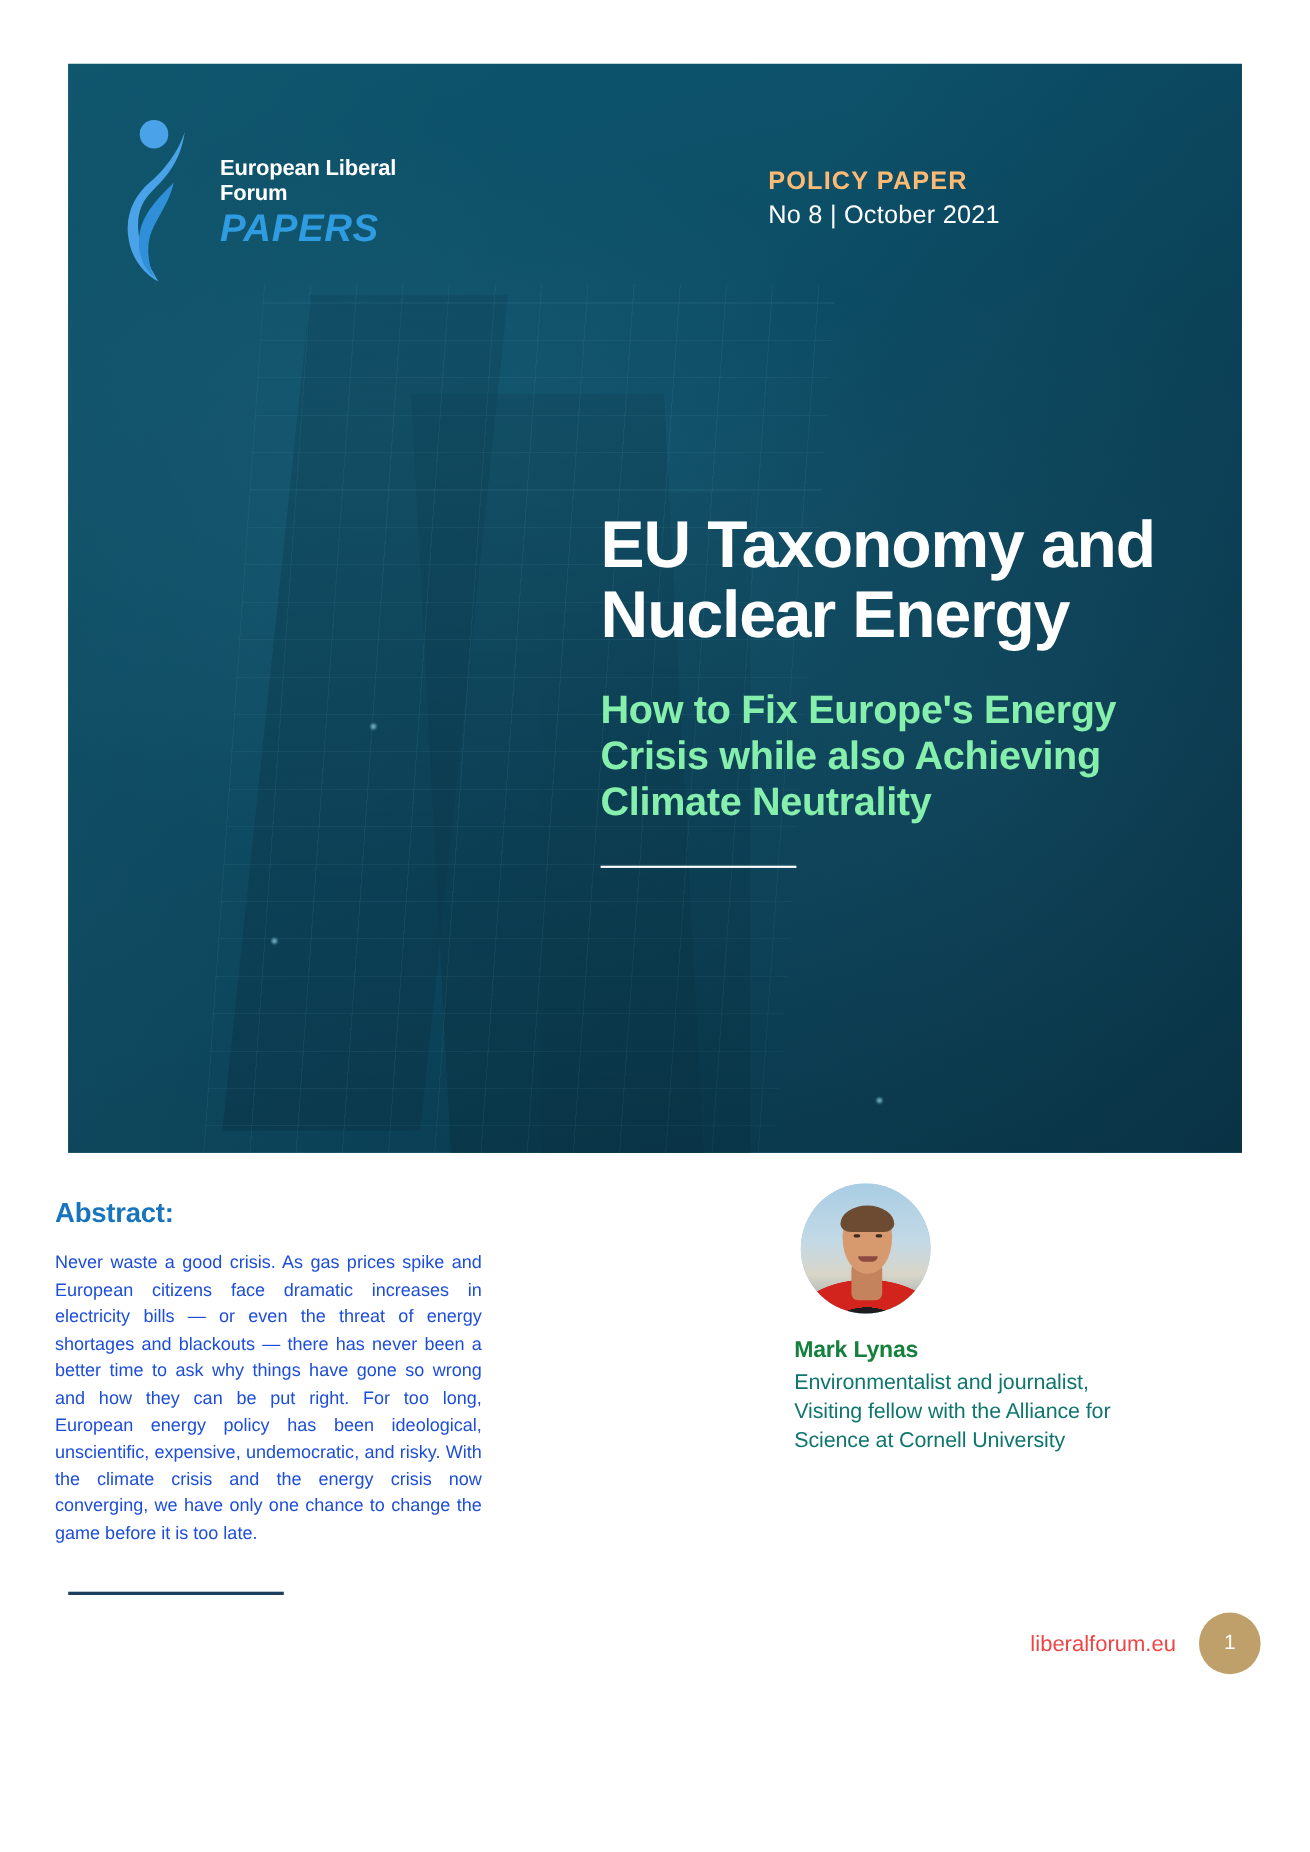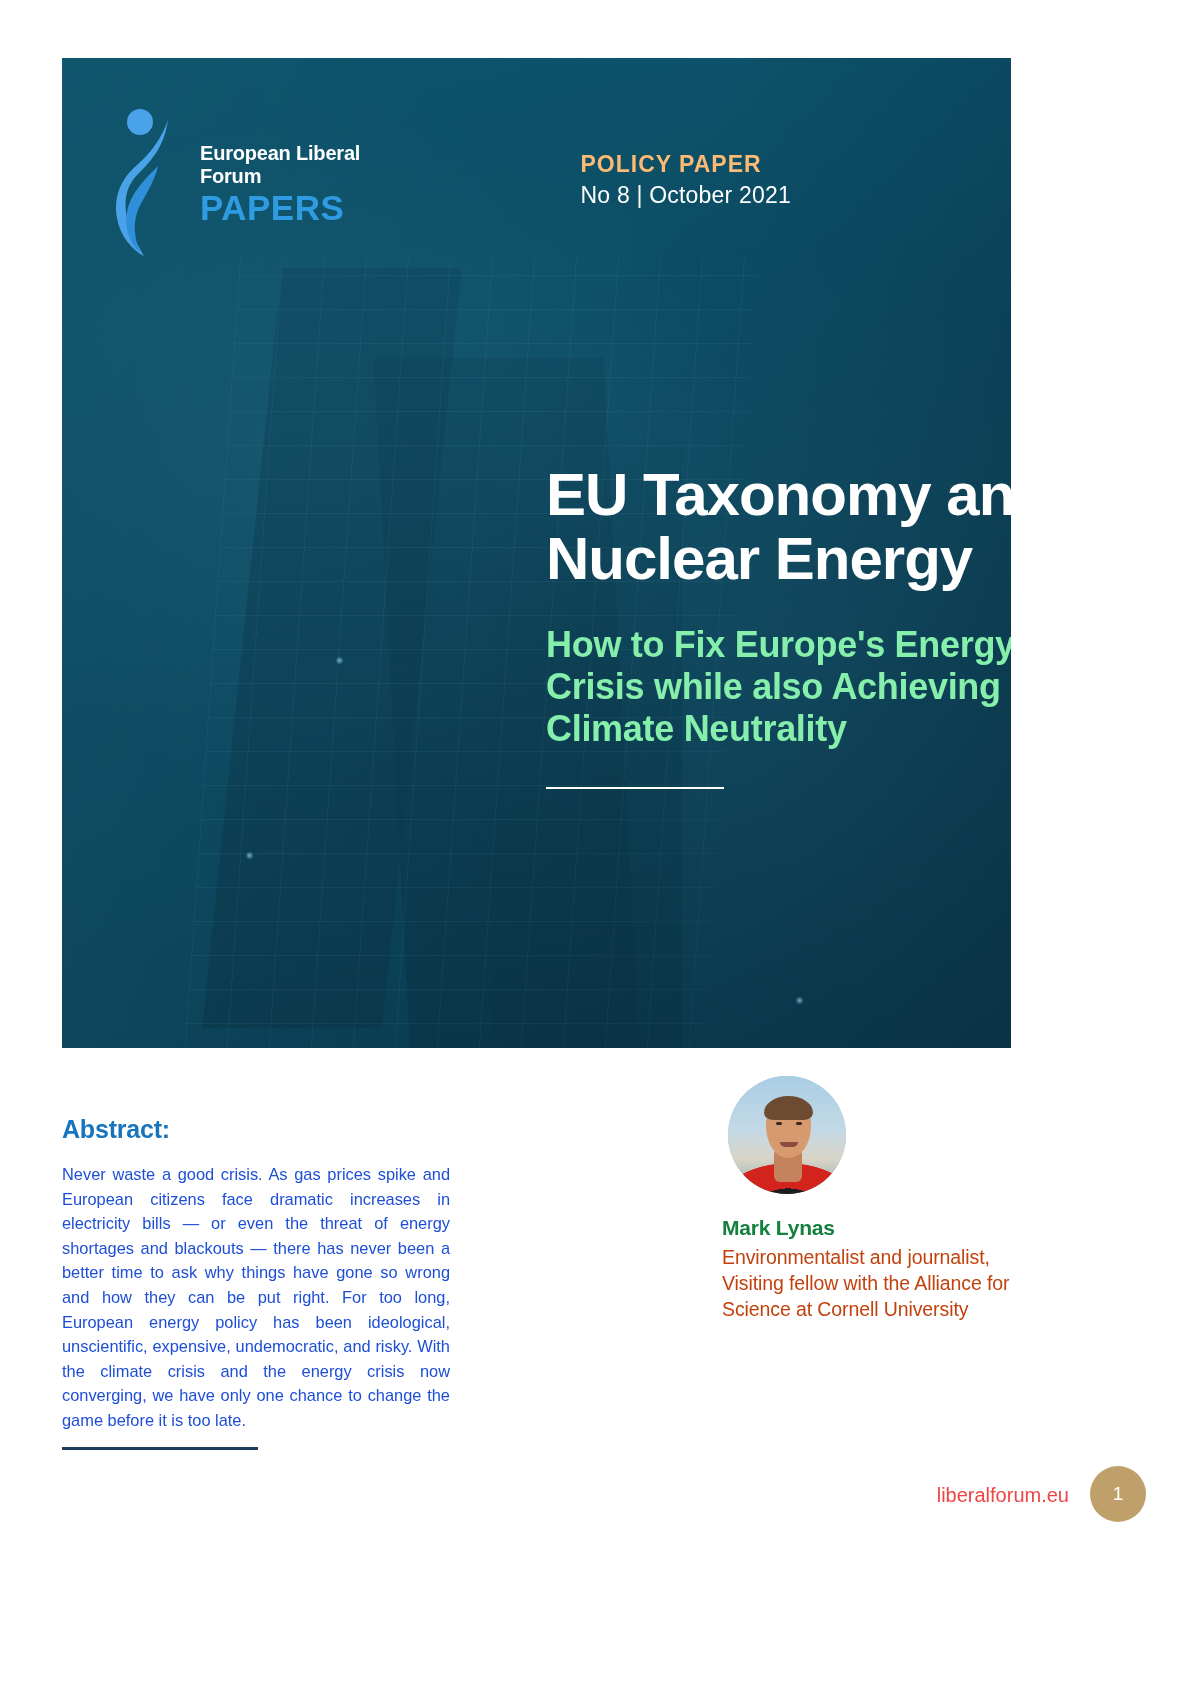--- a/index.html
+++ b/index.html
@@ -15,21 +15,21 @@
     width: 1191px;
     height: 1684px;
     background: #ffffff;
   }
 
   
   .hero {
     position: absolute;
     left: 62px;
     top: 58px;
-    width: 949px;
+    width: 1067px;
     height: 990px;
     overflow: hidden;
     background: #0e5f77;
   }
   .hero-photo {
     position: absolute;
     inset: 0;
     background:
       
       linear-gradient(100deg, rgba(255,255,255,0.04) 0%, rgba(255,255,255,0) 35%),
@@ -82,20 +82,21 @@
     line-height: 1.12;
     letter-spacing: -0.2px;
   }
   .logo-papers {
     color: #2f9be0;
     font-size: 35px;
     font-weight: bold;
     letter-spacing: 0.5px;
     line-height: 1.1;
     margin-top: 2px;
+    font-style: italic;
   }
 
   
   .hero-meta {
     position: absolute;
     right: 220px;
     top: 92px;
     text-align: left;
   }
   .meta-kicker {
@@ -139,24 +140,23 @@
   .title-rule {
     width: 178px;
     height: 2px;
     background: #ffffff;
     margin-top: 38px;
   }
 
   
   .abstract-col {
     position: absolute;
-    left: 62px;
+    left: 50px;
     top: 1089px;
     width: 388px;
-    margin-top: 26px;
   }
   .abstract-head {
     color: #1874bd;
     font-size: 25px;
     font-weight: bold;
     letter-spacing: -0.2px;
     margin-bottom: 18px;
   }
   .abstract-body {
     color: #1d4ed8;
@@ -221,21 +221,21 @@
   }
   .author-name {
     margin-top: 22px;
     color: #15803d;
     font-size: 21px;
     font-weight: bold;
     letter-spacing: -0.2px;
   }
   .author-bio {
     margin-top: 5px;
-    color: #c2410c;
+    color: #0f766e;
     font-size: 19.5px;
     line-height: 1.33;
     letter-spacing: -0.1px;
   }
 
   
   .footer-url {
     position: absolute;
     right: 122px;
     top: 1484px;

